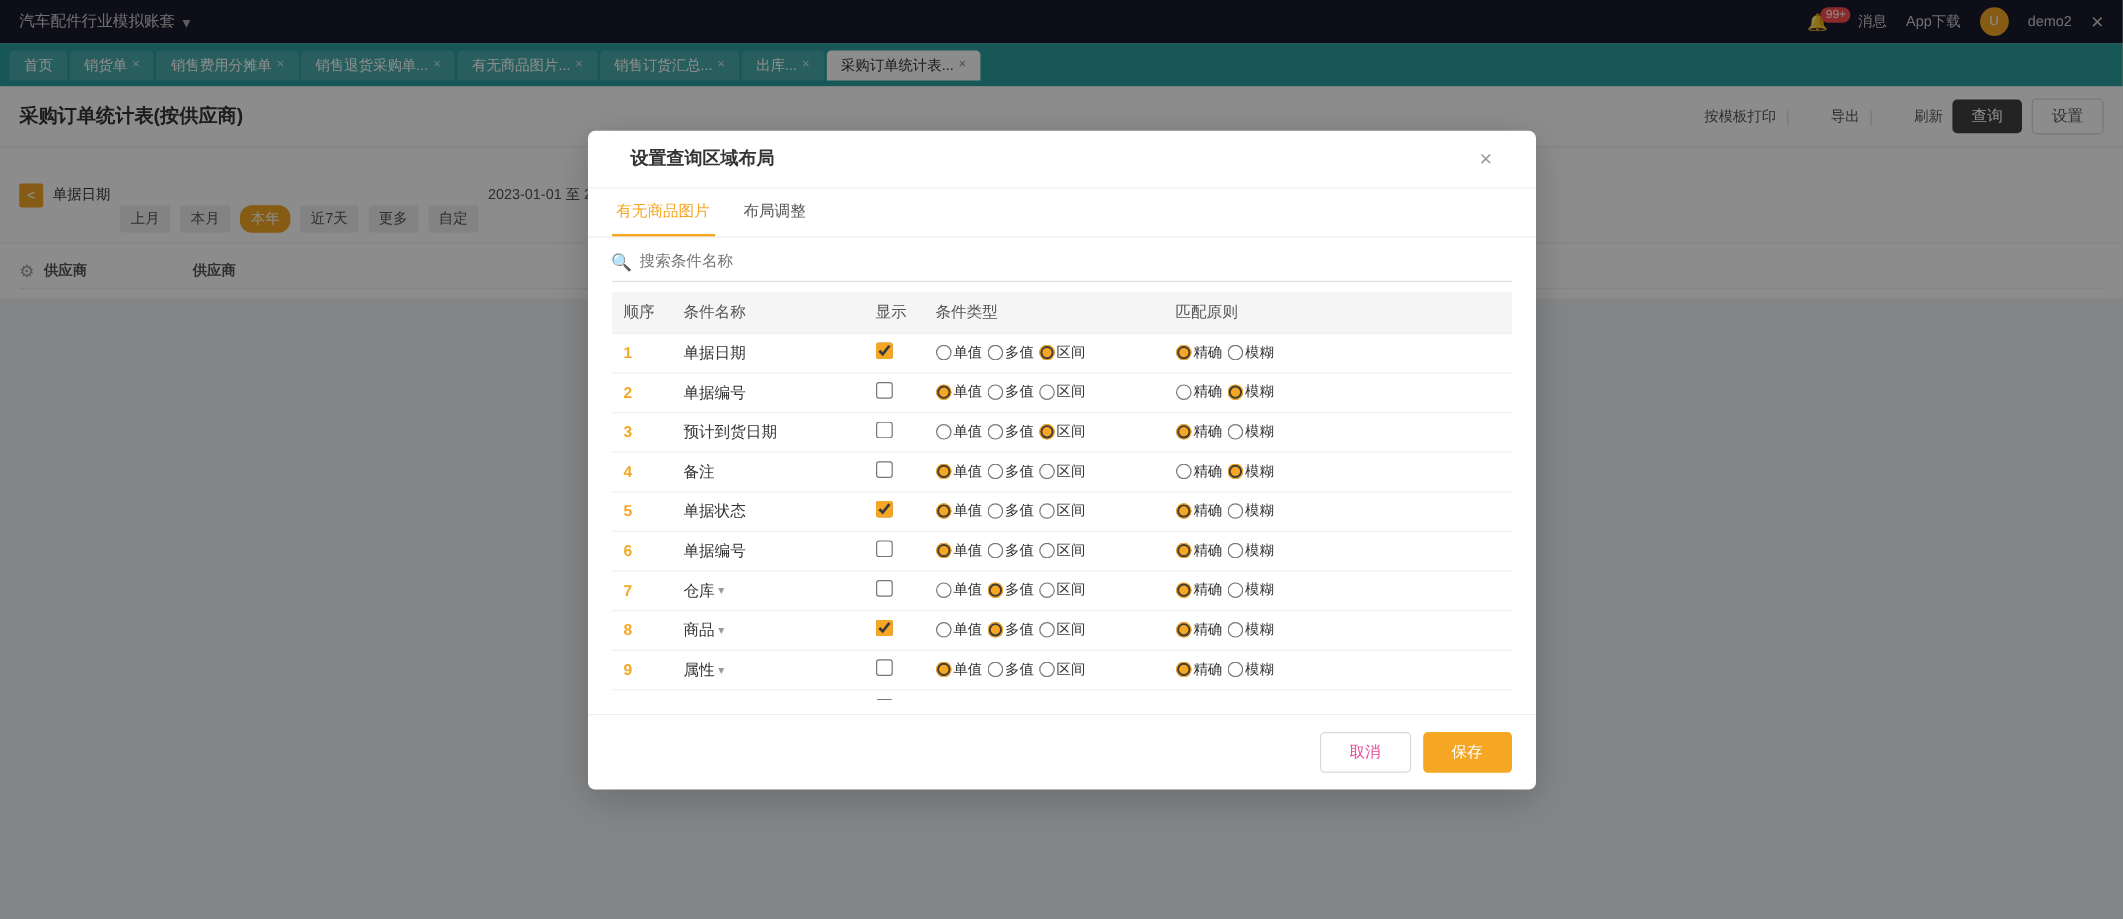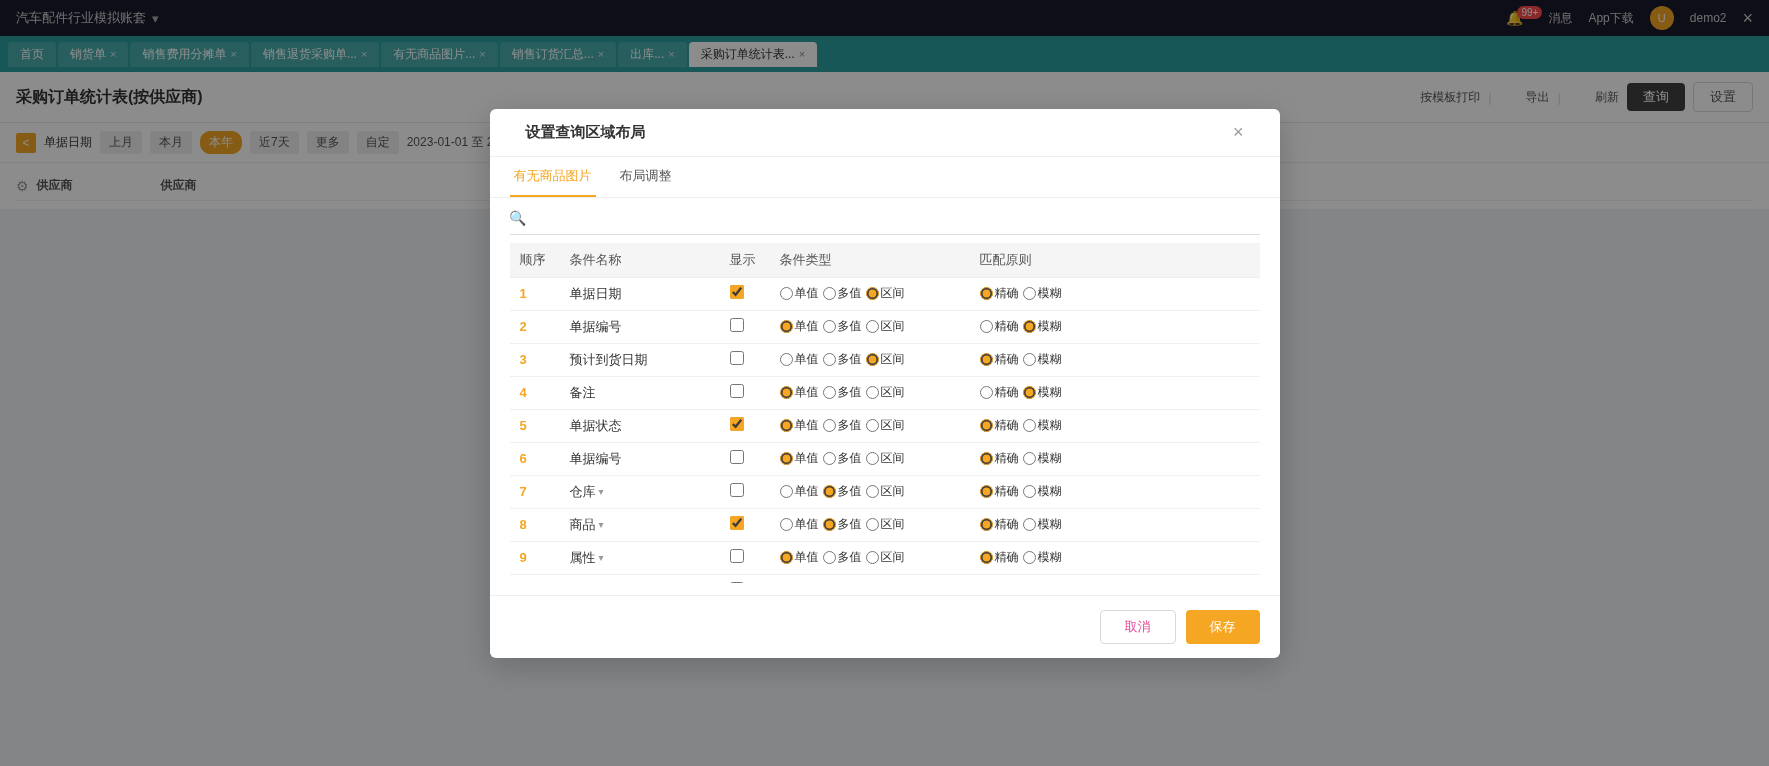--- a/index.html
+++ b/index.html
@@ -71,21 +71,21 @@
       border-bottom: 1px solid #eee;
       display: flex;
       align-items: center;
       gap: 8px;
       font-size: 12px;
     }
     .filter-toggle { background: #f5a623; color: white; border: none; width: 20px; height: 20px; cursor: pointer; border-radius: 2px; font-size: 12px; }
     .filter-label { color: #333; }
     .filter-date-btn {
       padding: 2px 8px; border-radius: 3px; cursor: pointer; font-size: 12px;
-      border: 1px solid transparent; color: #555;
+      border: 1px solid transparent; color: #555; margin-top: 40px;
     }
     .filter-date-btn.active { background: #f5a623; color: white; border-color: #f5a623; border-radius: 10px; }
     .filter-date-range { color: #555; font-size: 12px; }
 
     
     .table-area {
       background: white;
       margin: 0;
       padding: 8px 16px;
     }
@@ -338,20 +338,21 @@
 
     <div class="modal-tabs">
       <div class="modal-tab active">有无商品图片</div>
       <div class="modal-tab">布局调整</div>
     </div>
 
     <div class="modal-body">
 
       <div class="search-bar">
         <span class="search-icon">🔍</span>
+        <input type="text" placeholder="搜索条件名称" style="">
       </div>
 
       <div class="table-scroll-wrap">
         <table class="condition-table">
           <thead>
             <tr>
               <th style="width:50px;">顺序</th>
               <th style="width:160px;">条件名称</th>
               <th style="width:50px;">显示</th>
               <th style="width:200px;">条件类型</th>

